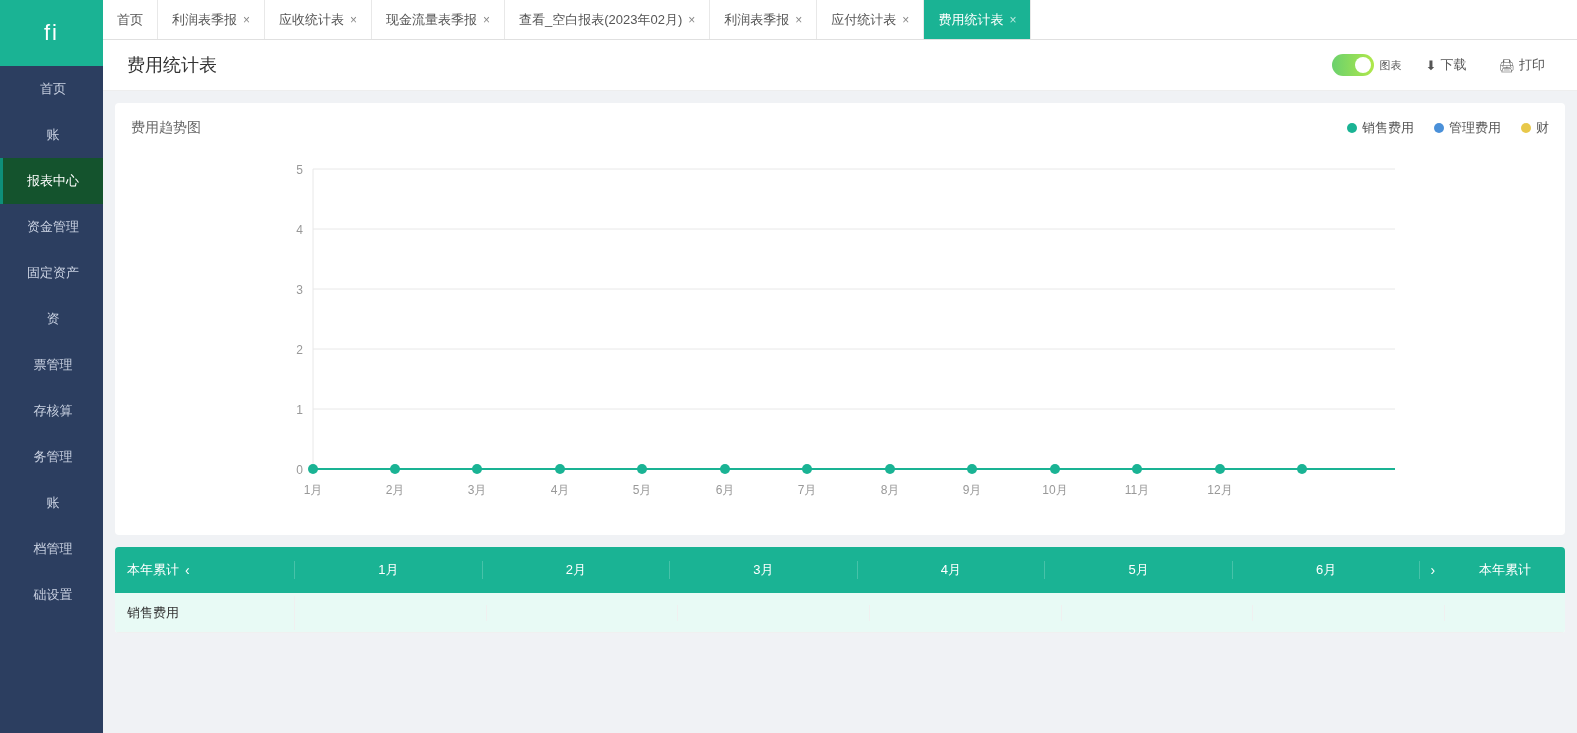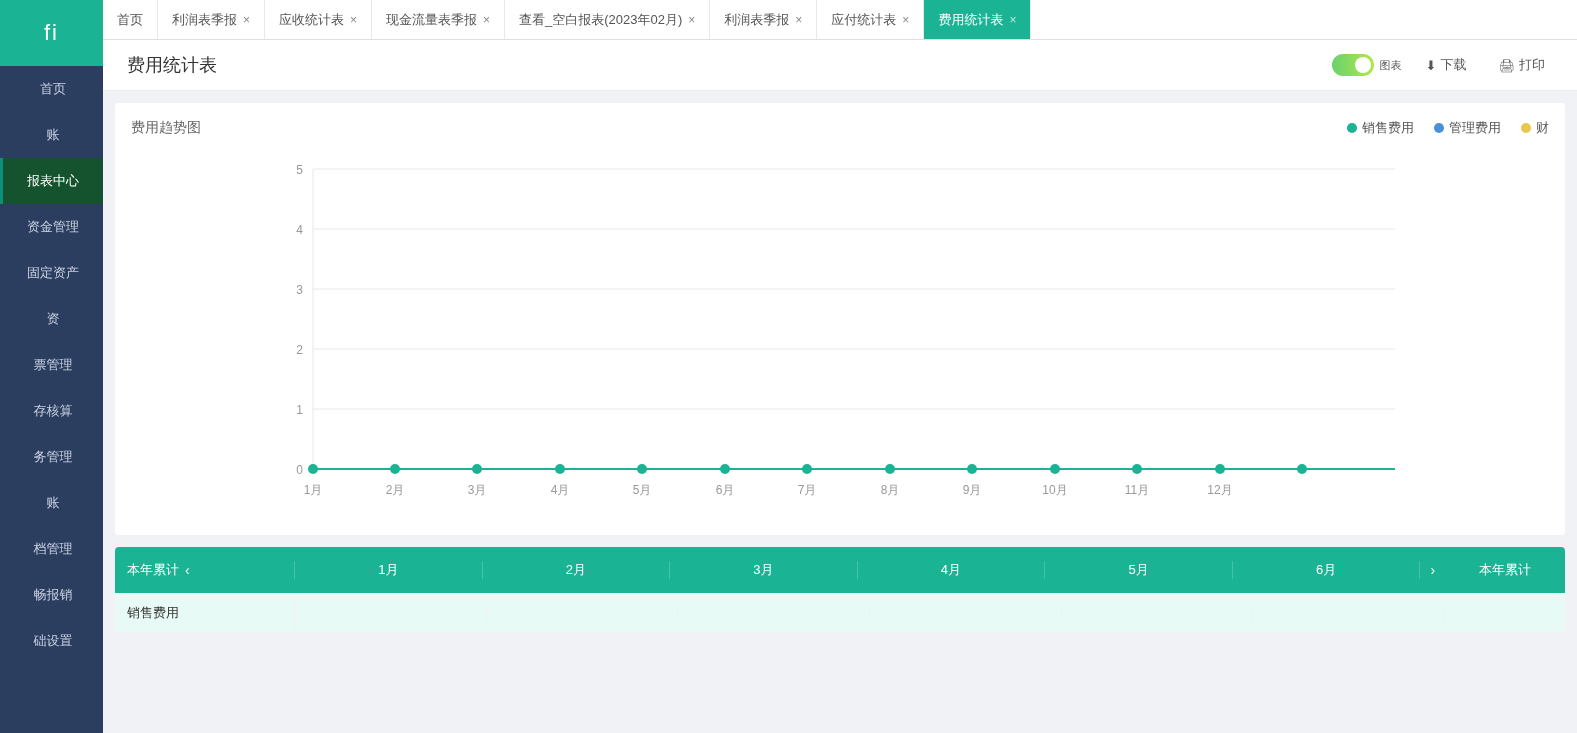--- a/index.html
+++ b/index.html
@@ -181,21 +181,20 @@
     <div class="sidebar-item">账</div>
     <div class="sidebar-item active">报表中心</div>
     <div class="sidebar-item">资金管理</div>
     <div class="sidebar-item">固定资产</div>
     <div class="sidebar-item">资</div>
     <div class="sidebar-item">票管理</div>
     <div class="sidebar-item">存核算</div>
     <div class="sidebar-item">务管理</div>
     <div class="sidebar-item">账</div>
     <div class="sidebar-item">档管理</div>
-    <div class="sidebar-item">畅报销</div>
     <div class="sidebar-item">础设置</div>
   </div>
 
   <div class="main-content">
 
     <div class="tab-bar">
       <div class="tab-item">
         <span>首页</span>
       </div>
       <div class="tab-item">

